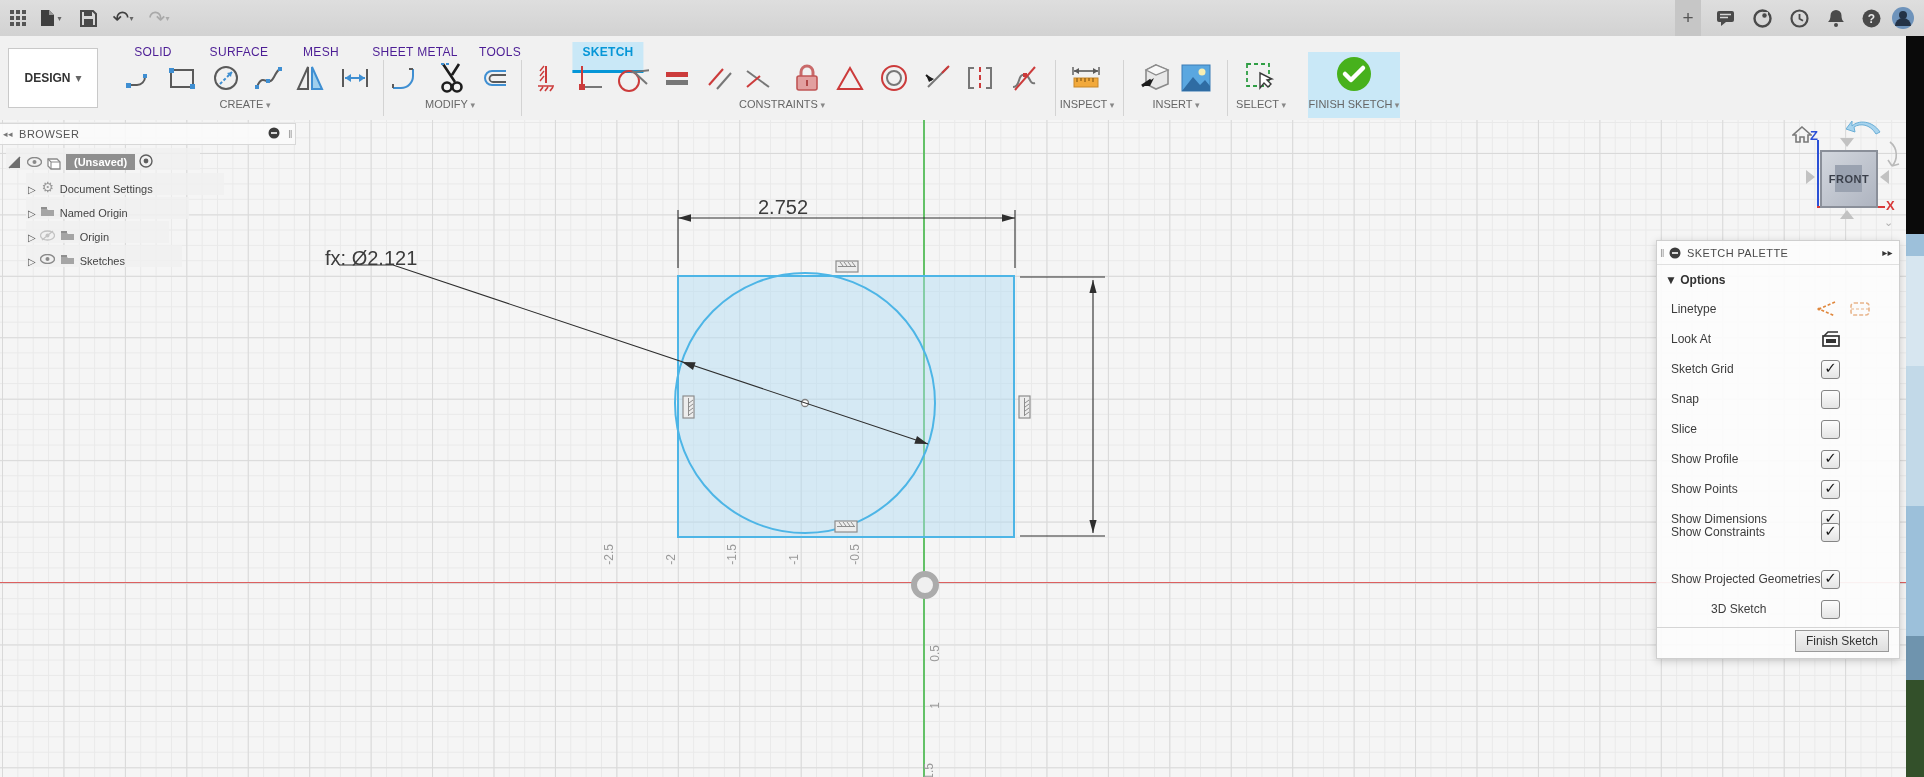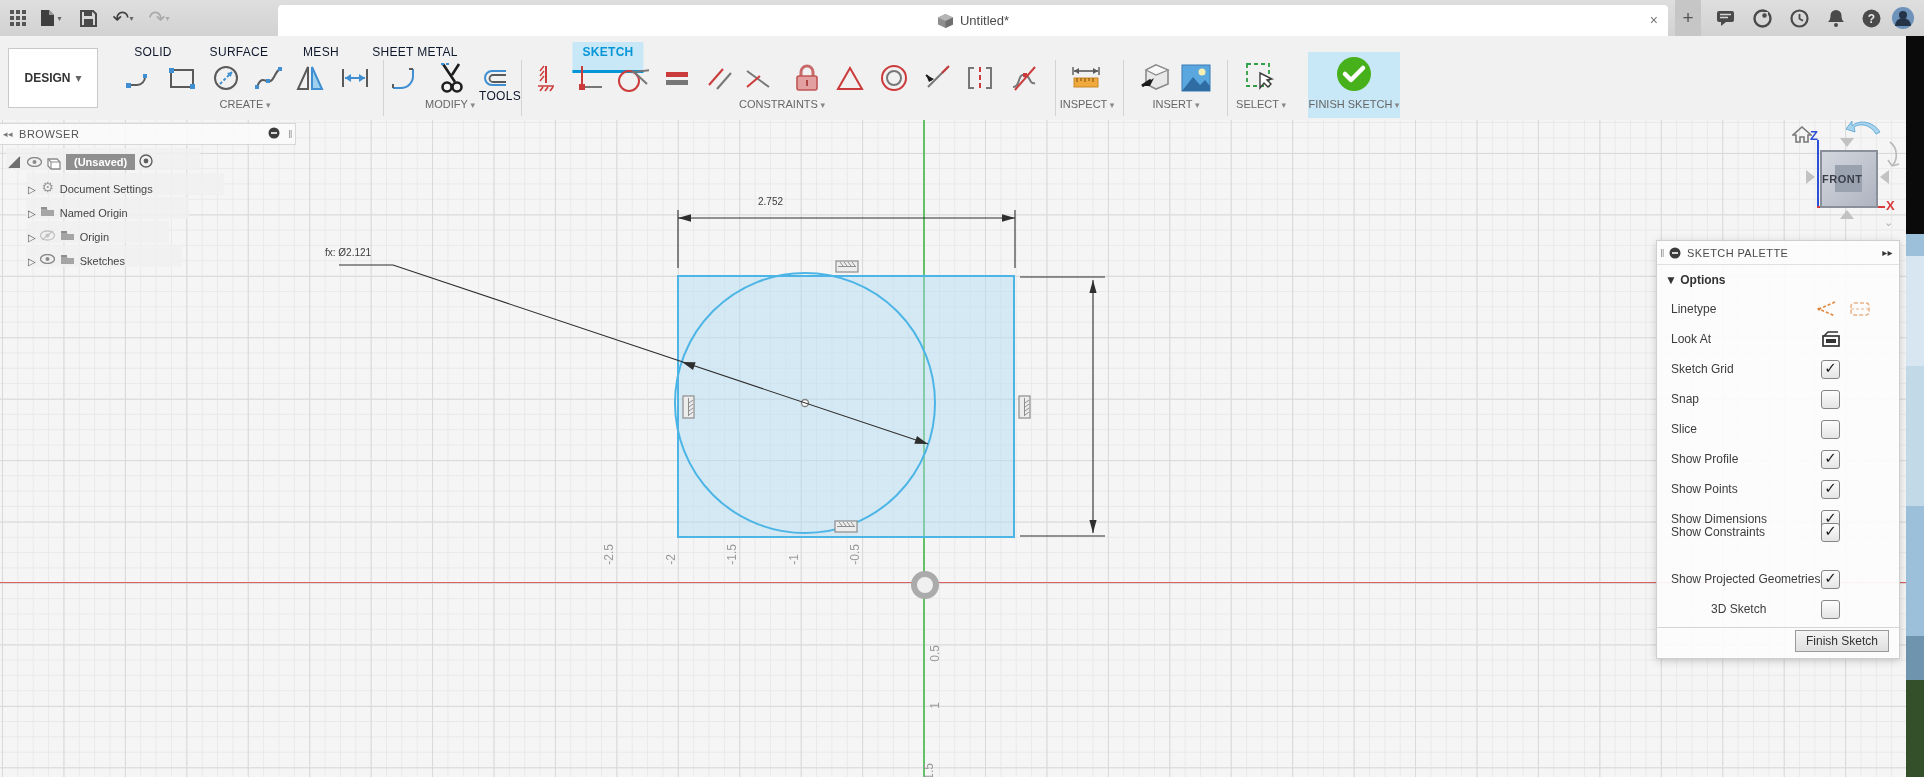--- a/index.html
+++ b/index.html
@@ -9,21 +9,21 @@
   #titlebar{position:absolute;left:0;top:0;width:1924px;height:36px;
     background:linear-gradient(#dedede,#d2d2d2);z-index:40;}
   .tb-ico{position:absolute;top:6px;width:24px;height:24px;display:flex;align-items:center;justify-content:center;color:#555;}
   #doc-tab{position:absolute;left:278px;top:5px;width:1390px;height:31px;background:#fff;
     border-radius:4px 4px 0 0;display:flex;align-items:center;justify-content:center;z-index:41;}
   #doc-tab .title{font-size:13px;color:#4a4a4a;margin-left:6px;}
   #tab-close{position:absolute;right:10px;top:7px;font-size:14px;color:#777;cursor:pointer;}
   .tbr{position:absolute;top:5px;width:26px;height:26px;display:flex;align-items:center;justify-content:center;}
   
   #ribbon{position:absolute;left:0;top:36px;width:1906px;height:84px;background:#f1f1f1;z-index:30;}
-  .rtab{position:absolute;top:6px;transform:translateX(-50%);font-size:12px;color:#0f172a;letter-spacing:.3px;padding:3px 10px;cursor:pointer;white-space:nowrap;}
+  .rtab{position:absolute;top:6px;transform:translateX(-50%);font-size:12px;color:#4c1d95;letter-spacing:.3px;padding:3px 10px;cursor:pointer;white-space:nowrap;}
   .rtab.active{background:#c9e8f7;color:#0696d7;font-weight:bold;border-bottom:3px solid #0696d7;padding-bottom:11px;}
   #design-btn{position:absolute;left:8px;top:12px;width:88px;height:58px;background:#fff;border:1px solid #c9c9c9;
     display:flex;align-items:center;justify-content:center;font-size:12px;color:#333;font-weight:bold;cursor:pointer;}
   #design-btn::after{content:"▾";margin-left:5px;color:#666;font-weight:normal;}
   .tbtn{position:absolute;top:22px;width:40px;height:40px;transform:translateX(-50%);display:flex;align-items:center;justify-content:center;cursor:pointer;}
   .rsep{position:absolute;top:24px;width:1px;height:56px;background:#d3d3d3;}
   .grplabel{position:absolute;top:62px;transform:translateX(-50%);font-size:11px;color:#666;white-space:nowrap;cursor:pointer;}
   .grplabel::after{content:" ▾";font-size:9px;color:#888;}
   #finish-block{position:absolute;left:1308px;top:16px;width:92px;height:66px;background:#c9e8f7;}
   
@@ -34,21 +34,21 @@
       linear-gradient(#e9e9e9 1px,transparent 1px),
       linear-gradient(90deg,#e9e9e9 1px,transparent 1px);
     background-size:61.44px 61.44px,61.44px 61.44px,15.36px 15.36px,15.36px 15.36px;
     background-position:2px 33px,2px 33px,2px 2px,2px 2px;overflow:hidden;}
   #x-axis{position:absolute;left:0;top:462px;width:1906px;height:1px;background:#dd6060;}
   #y-axis{position:absolute;left:923px;top:0;width:2px;height:657px;background:#63c167;}
   #origin-pt{position:absolute;left:911px;top:451px;width:16px;height:16px;border-radius:50%;
     border:6px solid #ababab;background:#f0f0f0;cursor:pointer;}
   .tickx{position:absolute;writing-mode:vertical-rl;transform:rotate(180deg);font-size:12px;color:#9a9a9a;}
   #sketch-svg{position:absolute;left:0;top:0;}
-  .dimtxt{position:absolute;font-size:10px;color:#3c3c3c;cursor:pointer;white-space:nowrap;}
+  .dimtxt{position:absolute;font-size:20px;color:#3c3c3c;cursor:pointer;white-space:nowrap;}
   
   #browser{position:absolute;left:0;top:123px;width:296px;z-index:20;}
   #browser-head{height:20px;background:rgba(250,250,250,.92);border:1px solid #d8d8d8;border-left:none;
     display:flex;align-items:center;font-size:11px;color:#555;letter-spacing:.5px;}
   .brow{position:absolute;height:22px;display:flex;align-items:flex-end;font-size:11px;color:#444;
     background:rgba(240,240,240,.85);padding-right:8px;cursor:pointer;}
   .bico{display:inline-flex;width:16px;height:16px;align-items:center;justify-content:center;margin-right:4px;color:#8a8a8a;}
   .arrow{color:#555;font-size:10px;margin-right:4px;margin-left:2px;}
   #unsaved-box{background:#8f8f8f;color:#fff;font-weight:bold;padding:2px 8px;margin-right:4px;}
   
@@ -61,21 +61,21 @@
   .checkbox{position:absolute;left:164px;width:17px;height:17px;border:1px solid #858585;border-radius:3px;
     background:linear-gradient(#fdfdfd,#e4e4e4);cursor:pointer;display:flex;align-items:center;justify-content:center;}
   .checkbox .mark{display:none;font-size:15px;font-weight:bold;color:#1a1a1a;line-height:1;margin-top:-3px;}
   .checkbox.checked .mark{display:block;}
   #finish-sketch-btn{position:absolute;right:10px;bottom:6px;padding:3px 10px;font-size:12px;color:#333;
     background:linear-gradient(#f4f4f4,#dfdfdf);border:1px solid #9a9a9a;cursor:pointer;}
   #palette-div{position:absolute;left:0;right:0;bottom:30px;height:1px;background:#d5d5d5;}
   
   #viewcube{position:absolute;left:1786px;top:118px;width:118px;height:112px;z-index:15;}
   #vc-face{position:absolute;left:34px;top:32px;width:54px;height:54px;border:2px solid #8a8f99;
-    background:linear-gradient(135deg,#d3d7de,#aeb4c0);display:flex;align-items:center;justify-content:flex-start;cursor:pointer;}
+    background:linear-gradient(135deg,#d3d7de,#aeb4c0);display:flex;align-items:center;justify-content:center;cursor:pointer;}
   #vc-inner{position:absolute;left:13px;top:13px;width:27px;height:27px;background:#9aa2b0;}
   #vc-face .face-lbl{position:relative;font-size:11px;font-weight:bold;color:#3a3f4a;letter-spacing:.5px;}
   .vc-tri{position:absolute;width:0;height:0;cursor:pointer;}
   #axis-z-line{position:absolute;left:31px;top:22px;width:2px;height:67px;background:#2b50d6;}
   #axis-x-line{position:absolute;left:31px;top:88px;width:68px;height:2px;background:#d83b3b;}
   .axis-lbl{position:absolute;font-size:13px;font-weight:bold;}
   
   #desktop-strip{position:absolute;left:1906px;top:36px;width:18px;height:741px;
     background:linear-gradient(#0a0a0a 0 198px,#9dc0da 198px 220px,#d7e6f0 220px 330px,#c2d9e8 330px 470px,#9cc0da 470px 600px,#6f94ae 600px 644px,#33502a 644px 741px);}
 </style>
@@ -174,29 +174,20 @@
   </div>
   <div class="tb-ico" style="left:106px;width:34px;">
     <span style="font-size:20px;color:#3f3f3f;">↶</span>
       <span style="font-size:8px;color:#666;">▾</span>
   </div>
   <div class="tb-ico" style="left:142px;width:34px;">
     <span style="font-size:20px;color:#a9a9a9;">↷</span>
       <span style="font-size:8px;color:#aaa;">▾</span>
   </div>
 
-  <div id="doc-tab">
-    <svg width="17" height="16">
-        <path d="M8.5 1 L16 4.5 L16 11.5 L8.5 15 L1 11.5 L1 4.5 Z" fill="#8e8e8e"></path>
-        <path d="M8.5 1 L16 4.5 L8.5 8 L1 4.5 Z" fill="#b5b5b5"></path>
-        <path d="M8.5 8 L16 4.5 L16 11.5 L8.5 15 Z" fill="#6f6f6f"></path>
-      </svg>
-    <span class="title">Untitled*</span>
-    <span id="tab-close">×</span>
-  </div>
 
   <div class="tbr" style="left:1675px;top:0;height:36px;background:#c6c6c6;">
     <span style="font-size:19px;color:#555;">+</span>
   </div>
   <div class="tbr" style="left:1712px;">
     <svg width="19" height="17">
         <rect x="1" y="1" width="17" height="11" rx="2" fill="#4a4a4a"></rect>
         <path d="M5 12 l0 4 5 -4 z" fill="#4a4a4a"></path>
         <path d="M4 4.5 h11 M4 7.5 h8" stroke="#d8d8d8" stroke-width="1.4"></path>
       </svg>
@@ -233,21 +224,21 @@
         <path d="M4 20 a8 8 0 0 1 16 0" fill="#243347"></path>
       </svg>
   </div>
 </div>
 
 <div id="ribbon">
   <span class="rtab" style="left:153px;">SOLID</span>
   <span class="rtab" style="left:239px;">SURFACE</span>
   <span class="rtab" style="left:321px;">MESH</span>
   <span class="rtab" style="left:415px;">SHEET METAL</span>
-  <span class="rtab" style="left:500px;margin-top:44px;">TOOLS</span>
+  <span class="rtab" style="left:500px;">TOOLS</span>
   <span class="rtab active" style="left:608px;">SKETCH</span>
 
   <div id="design-btn">
       <span>DESIGN</span>
     </div>
   <div id="finish-block"></div>
 
   <div class="tbtn" style="left:139px;">
     <svg width="30" height="30">
         <path d="M4 22 h9 a8 8 0 0 0 8 -8" fill="none" stroke="#5a5a5a" stroke-width="2"></path>

